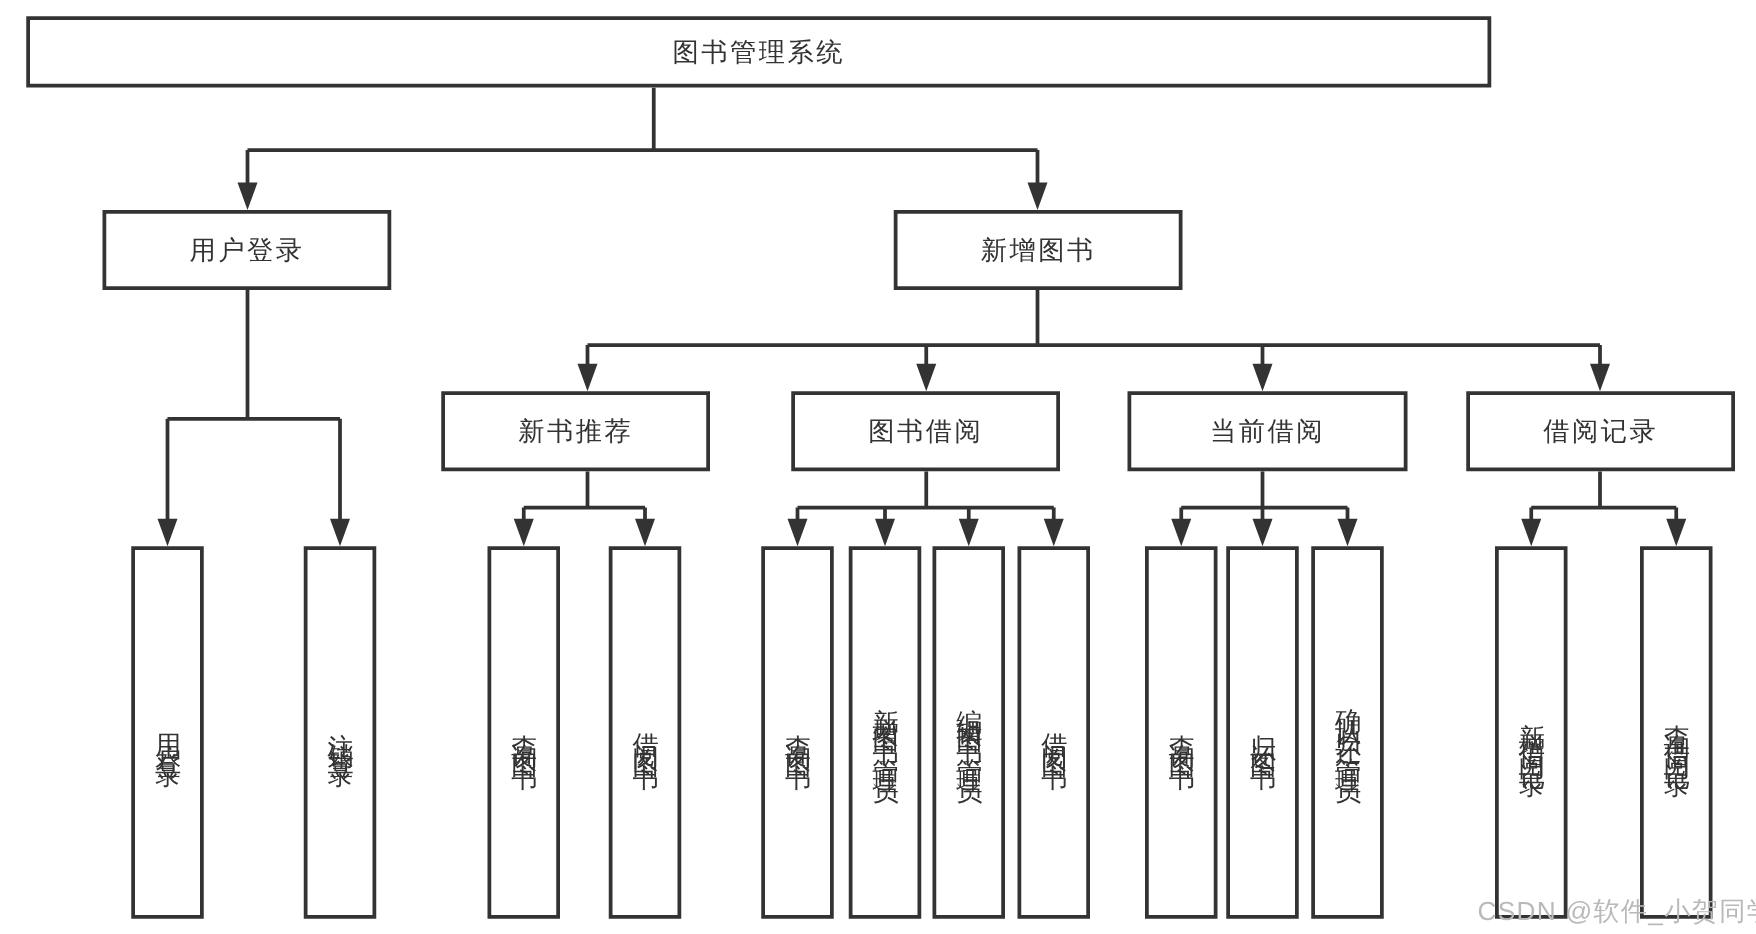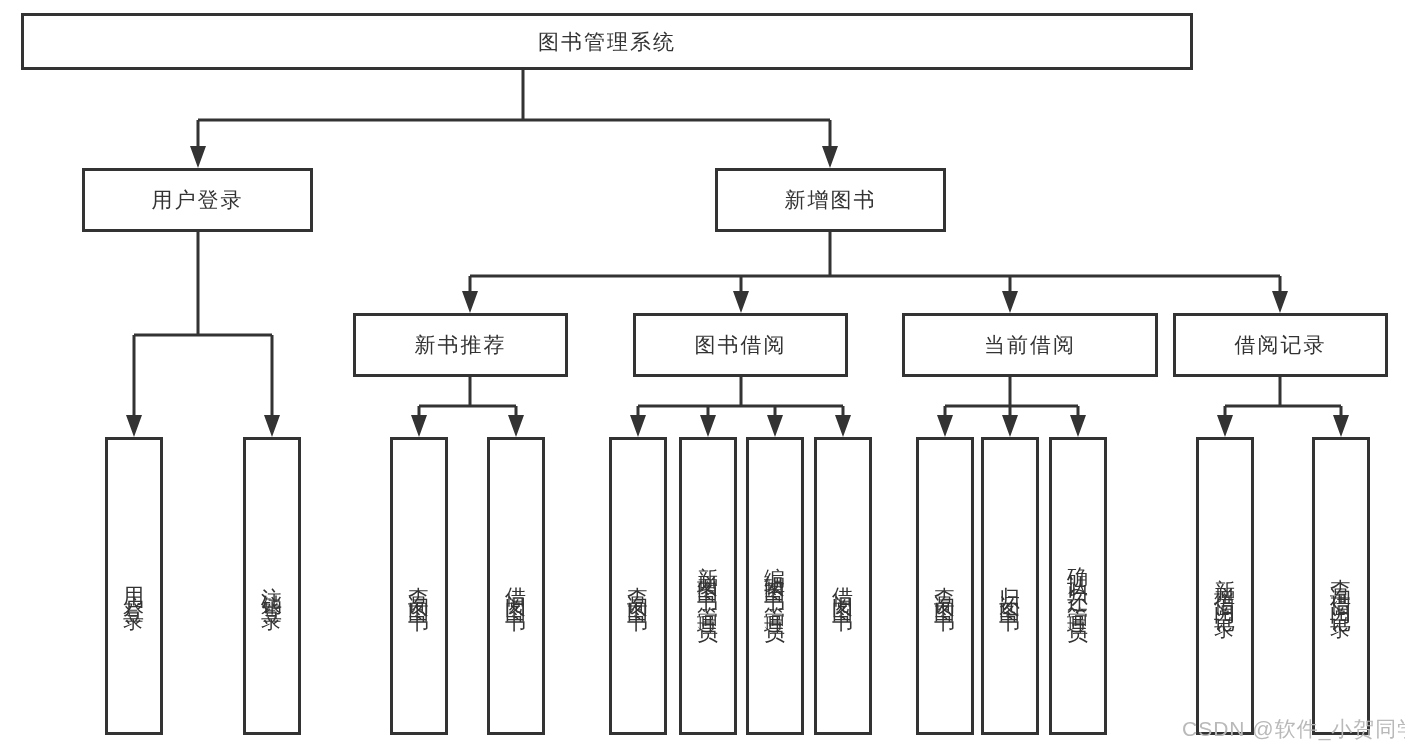--- a/index.html
+++ b/index.html
@@ -94,21 +94,21 @@
   <div class="box hnode" style="left:715px; top:168px; width:231px;">
     <span>新增图书</span>
   </div>
 
   <div class="box hnode" style="left:353px; top:313px; width:215px;">
     <span>新书推荐</span>
   </div>
   <div class="box hnode" style="left:633px; top:313px; width:215px;justify-content:center;">
     <span>图书借阅</span>
   </div>
-  <div class="box hnode" style="left:902px; top:313px; width:256px;">
+  <div class="box hnode" style="left:902px; top:313px; width:224px;">
     <span>当前借阅</span>
   </div>
   <div class="box hnode" style="left:1173px; top:313px; width:215px;">
     <span>借阅记录</span>
   </div>
 
   <div class="box leaf" style="left:105px;">
     <span>用户登录</span>
   </div>
   <div class="box leaf" style="left:243px;">

